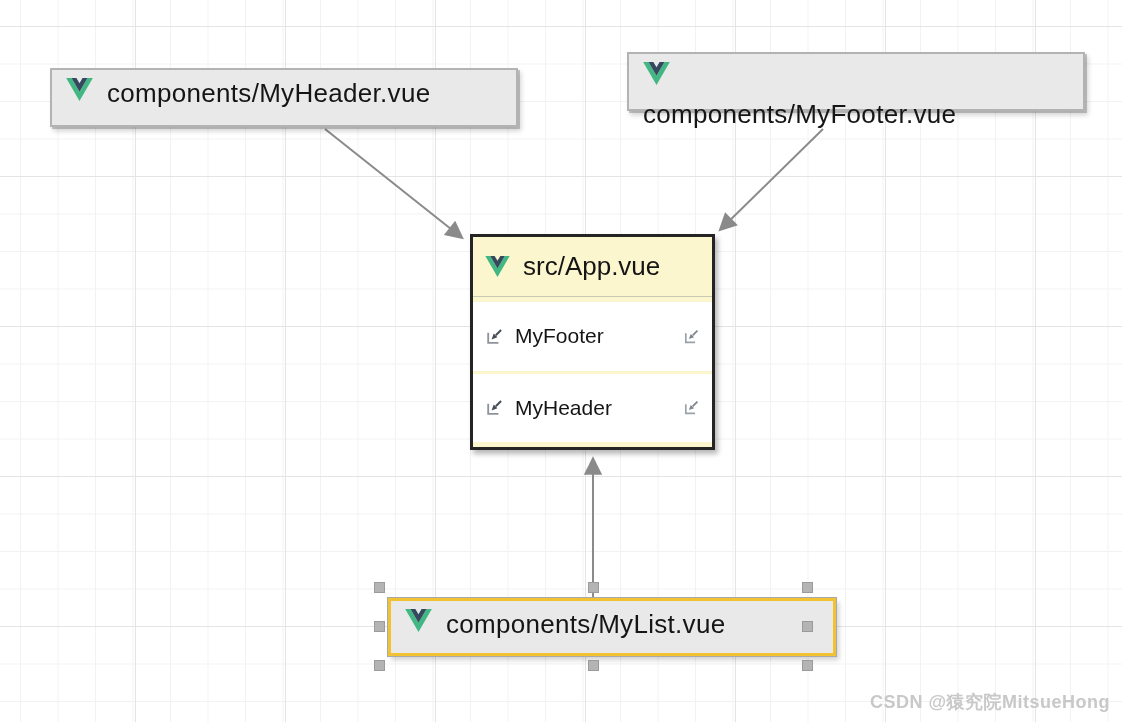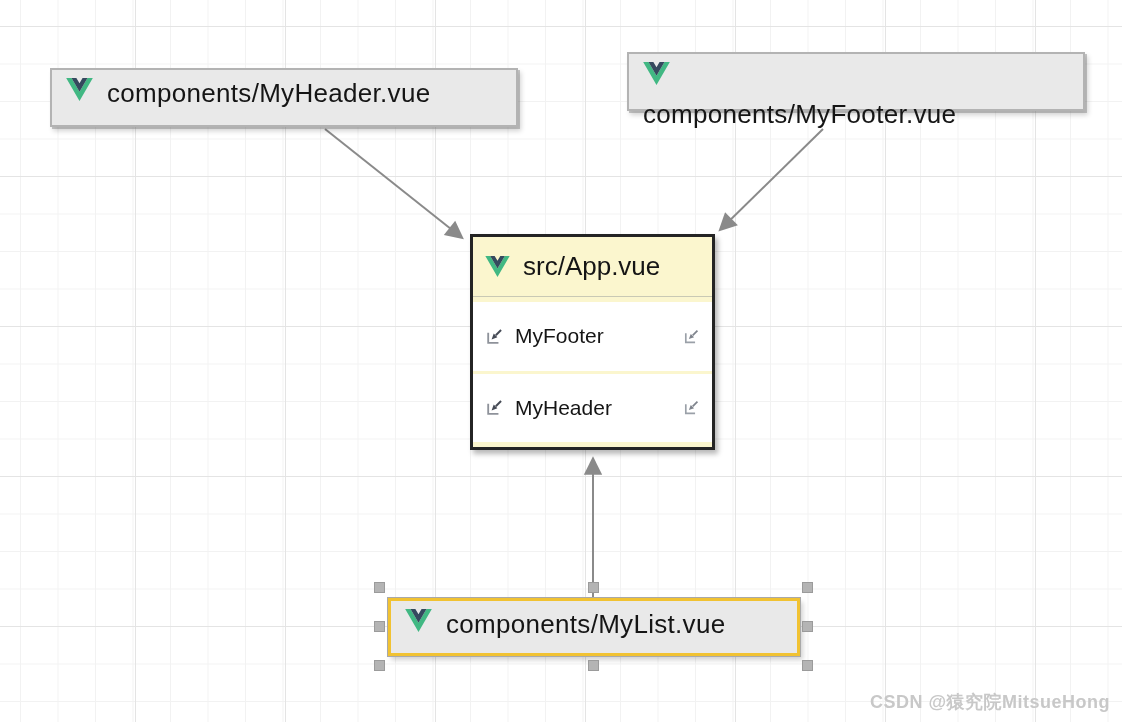--- a/index.html
+++ b/index.html
@@ -171,21 +171,21 @@
             <line class="arr-line" x1="13" y1="3" x2="9" y2="7"></line>
             <path class="arr-head" d="M5.8,10.2 L10.2,8.6 L7.4,5.8 Z"></path>
           </svg>
         </span>
       </div>
 
 
     </div>
   </div>
 
-  <div class="node selected" style="left:388px;top:598px;width:412px;height:58px;">
+  <div class="node selected" style="left:388px;top:598px;width:448px;height:58px;">
     <span class="vue-icon">
       <svg width="27" height="23" viewBox="0 0 256 221">
         <path d="M0,0 L128,221 L256,0 L204.8,0 L128,132.48 L51.2,0 Z" fill="#41b883"></path>
         <path d="M51.2,0 L128,132.48 L204.8,0 L157.44,0 L128,51.2 L97.92,0 Z" fill="#35495e"></path>
       </svg>
     </span>
     <span class="node-label">components/MyList.vue</span>
   </div>
 
   <div class="handle" style="left:374px;top:582px;"></div>

